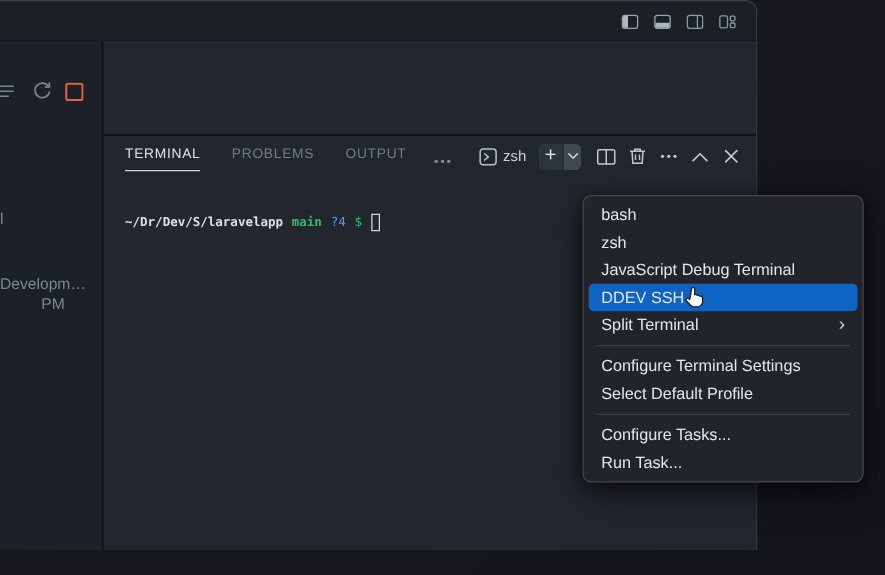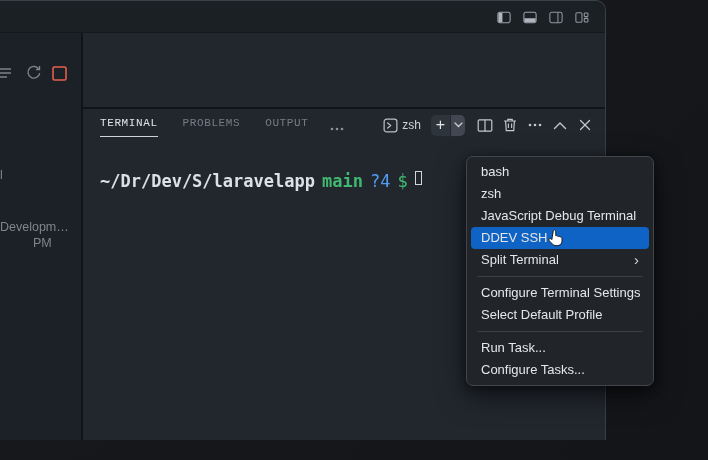--- a/index.html
+++ b/index.html
@@ -31,21 +31,21 @@
   .sidebar-divider { position:absolute; left:81px; top:32px; bottom:0; width:2px; background:#101318; }
   .sidebar-toolbar { position:absolute; left:0; top:30px; width:81px; height:20px; }
   .sb-icon { position:absolute; }
   .sidebar-item-text {
     position:absolute; left:0; color:#7d858e; font-size:12.5px; white-space:nowrap;
   }
   
   .editor-area { position:absolute; left:83px; top:32px; right:0; height:74px; background:#22272e; }
   .panel-top-divider { position:absolute; left:83px; top:106px; right:0; height:2px; background:#101318; }
   .panel { position:absolute; left:83px; top:108px; right:0; bottom:0; background:#22272e; }
-  .panel-tabs { position:absolute; left:17px; top:2px; height:26px; display:flex; align-items:flex-end;font-family:Liberation Mono, monospace; }
+  .panel-tabs { position:absolute; left:17px; top:2px; height:26px; display:flex; align-items:flex-end; }
   .ptab {
     font-size:11px; letter-spacing:.6px; color:#737c86; margin-right:25px;
     height:26px; line-height:24px; border-bottom:1.5px solid transparent; cursor:default;
   }
   .ptab.active { color:#e0e4e8; border-bottom-color:#ccd3d9; }
   .more-tabs { margin-left:-4px; margin-top:2px; }
   .panel-toolbar { position:absolute; top:4px; left:300px; right:12px; height:24px; display:flex; align-items:center; justify-content:flex-end; }
   .shell-badge { display:flex; align-items:center; gap:4px; margin-right:10px; }
   .shell-label { color:#ccd2d8; font-size:12px; }
   .split-button { display:flex; height:21px; border-radius:5px; overflow:hidden; margin-right:9px; }
@@ -54,31 +54,31 @@
     text-align:center; font-weight:400;
   }
   .split-button .chev-part {
     width:15px; background:#404750; display:flex; align-items:center; justify-content:center;
     border-left:1px solid #22272e;
   }
   .pt-icon { width:17px; height:17px; display:flex; align-items:center; justify-content:center; margin-left:8px; }
   
   .terminal-line {
     position:absolute; left:17px; top:62px; font-family:"DejaVu Sans Mono", monospace;
-    font-size:17px; white-space:pre; display:flex; align-items:flex-start;
+    font-size:10px; white-space:pre; display:flex; align-items:center;
   }
   .seg { margin-right:7px; }
   .seg-path { color:#dce1e6; font-weight:bold; }
   .seg-branch { color:#3fb970;font-weight:bold; }
   .seg-status { color:#539bf5; }
   .seg-symbol { color:#3fb970; }
   .term-cursor { width:7px; height:14px; border:1px solid #cfd6dc; display:inline-block; }
   
   .context-menu {
-    position:absolute; left:466px; top:156px; width:188px; z-index:10;
+    position:absolute; left:466px; top:156px; width:225px; z-index:10;
     background:#212529; border:1px solid #43474c; border-radius:7px;
     padding:4px 0;
     box-shadow:0 10px 28px rgba(0,0,0,.55), 0 2px 10px rgba(0,0,0,.45);
   }
   .menu-item {
     height:22px; line-height:22px; padding:0 14px; font-size:13px; color:#e4e7ea;
     display:flex; justify-content:space-between; align-items:center; white-space:nowrap;
   }
   .menu-item.highlight {
     margin:0 4px; padding:0 10px; border-radius:4px; background:#0e63c5; color:#e5e5e5;
@@ -253,24 +253,24 @@
     </div>
     <div class="menu-sep"></div>
     <div class="menu-item">
         <span>Configure Terminal Settings</span>
       </div>
     <div class="menu-item">
         <span>Select Default Profile</span>
       </div>
     <div class="menu-sep"></div>
     <div class="menu-item">
+        <span>Configure Tasks...</span>
+      </div>
+    <div class="menu-item">
         <span>Run Task...</span>
-      </div>
-    <div class="menu-item">
-        <span>Configure Tasks...</span>
       </div>
   </div>
 
   <div class="hand-cursor">
     <svg width="17" height="19" viewBox="0 0 24 26">
       <path d="M8.8 2.6 c0-1 .8-1.8 1.8-1.8 s1.8 .8 1.8 1.8 v6.6 c.3-.2 .7-.3 1.1-.3 .8 0 1.5 .5 1.8 1.2 .3-.2 .7-.4 1.1-.4 .9 0 1.6 .5 1.9 1.3 .3-.2 .6-.3 1-.3 1.1 0 1.9 .9 1.9 1.9 v4.1 c0 3.5-2.8 6.3-6.3 6.3 h-2.5 c-1.8 0-3.5-.7-4.7-2 l-4.6-4.9 c-.7-.7-.7-1.9 0-2.6 .7-.7 1.9-.7 2.6 0 l1.1 1.1 z" fill="#ffffff" stroke="#15181c" stroke-width="1.4" stroke-linejoin="round"></path>
     </svg>
   </div>
 
 </div>

